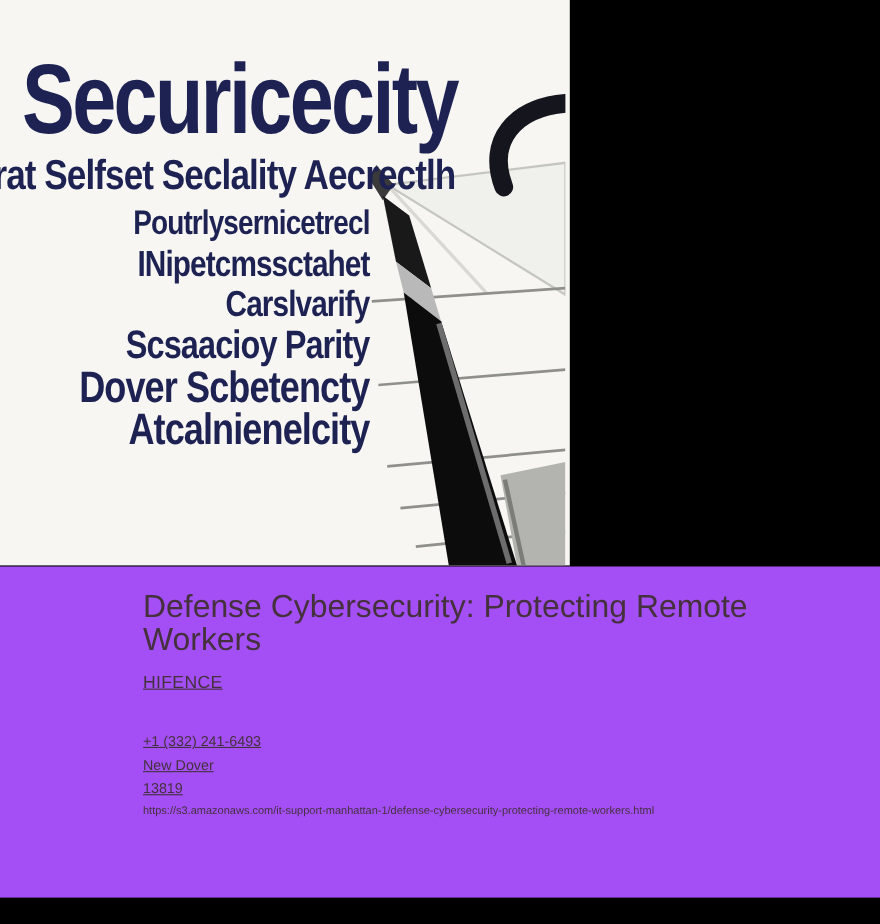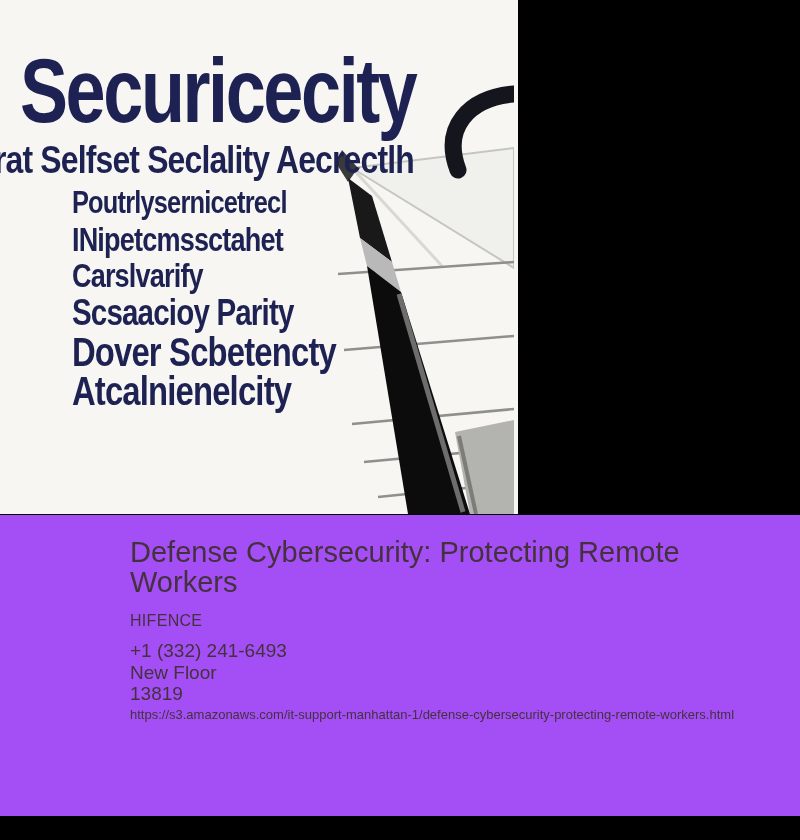--- a/index.html
+++ b/index.html
@@ -26,20 +26,21 @@
     transform:scaleX(.80);transform-origin:left top;
   }
   .subline{
     left:-6px;top:140px;
     font-size:38px;line-height:1.1;letter-spacing:-1px;
     transform:scaleX(.84);transform-origin:left top;
   }
   .word-stack{
     position:absolute;z-index:2;
     right:182px;top:184px;
+    text-align:right;
     color:var(--navy,#1d2253);font-weight:bold;
   }
   .word-stack div{white-space:nowrap;transform:scaleX(.82);transform-origin:right top;letter-spacing:-1px;}
   .l3{font-size:31px;line-height:37px;}
   .l4{font-size:33px;line-height:37px;}
   .l5{font-size:33px;line-height:35px;}
   .l6{font-size:36px;line-height:40px;}
   .l7{font-size:40px;line-height:38px;}
   .l8{font-size:40px;line-height:40px;}
 
@@ -48,24 +49,24 @@
     position:absolute;left:0;top:515px;
     width:800px;height:301px;
     background:var(--banner-bg,#a44ff5);
     color:var(--banner-text,#44313d);
   }
   .banner-inner{position:absolute;left:130px;top:22px;width:645px;}
   .banner-title{
     font-size:29px;line-height:1.05;font-weight:400;
     margin:0 0 14px 0;
   }
-  .company{font-size:16px;line-height:1.1;margin:0 0 15px 0;letter-spacing:.3px;}
-  .contact div{font-size:19px;line-height:13px;margin:0 0 8.5px 0;}
+  .company{font-size:16px;line-height:1.1;margin:0 0 38px 0;letter-spacing:.3px;text-decoration:underline;}
+  .contact div{font-size:13px;line-height:13px;margin:0 0 8.5px 0;text-decoration:underline;}
   .contact div + div{margin-top:8.5px;}
-  .page-url{font-size:13px;line-height:12px;margin-top:2px;text-decoration:none;color:inherit;display:block;}
+  .page-url{font-size:10px;line-height:12px;margin-top:2px;text-decoration:none;color:inherit;display:block;}
 </style>
 </head>
 <body>
 
 <div class="page">
 
   <div class="photo">
     <svg width="514" height="514" viewBox="0 0 514 514" aria-hidden="true">
 
       <polygon points="352,168 514,148 514,268" fill="#f0f0ed" stroke="#c6c6c1" stroke-width="2"></polygon>
@@ -105,20 +106,20 @@
       <div class="l8">Atcalnienelcity</div>
     </div>
   </div>
 
   <div class="banner">
     <div class="banner-inner">
       <h1 class="banner-title">Defense Cybersecurity: Protecting Remote Workers</h1>
       <div class="company">HIFENCE</div>
       <div class="contact">
         <div>+1 (332) 241-6493</div>
-        <div>New Floor</div>
+        <div>New Dover</div>
         <div>13819</div>
       </div>
       <a class="page-url" href="#">https://s3.amazonaws.com/it-support-manhattan-1/defense-cybersecurity-protecting-remote-workers.html</a>
     </div>
   </div>
 
 </div>
 
 </body></html>

